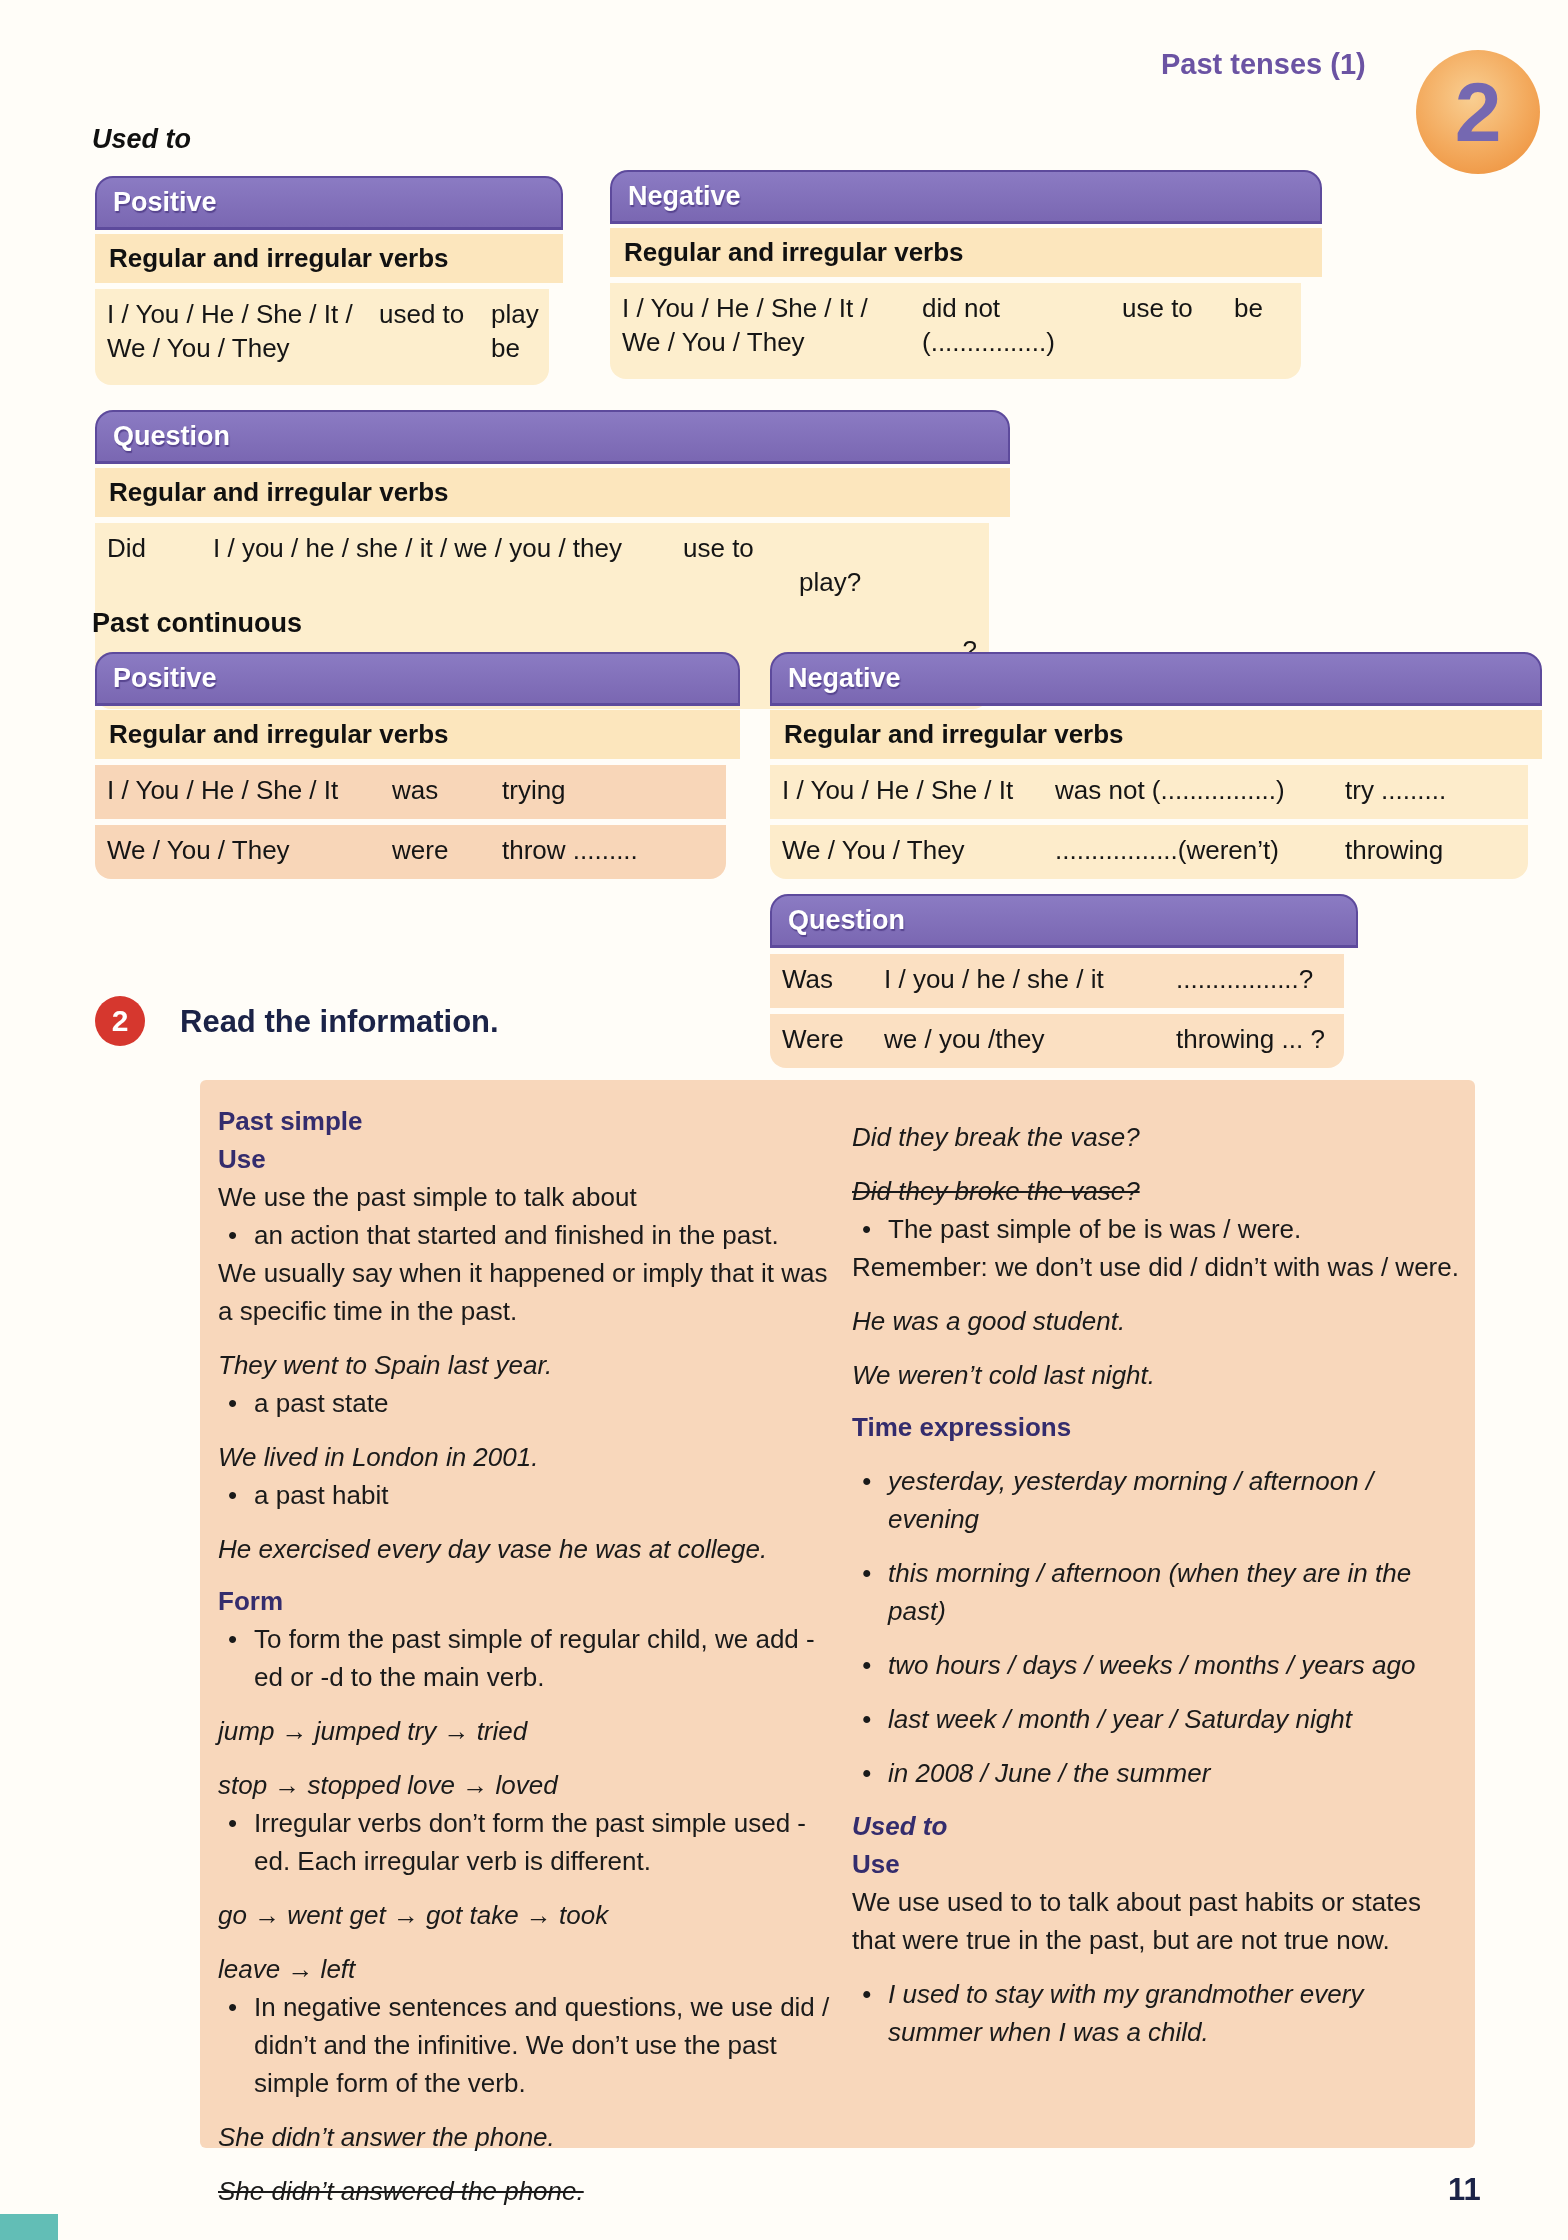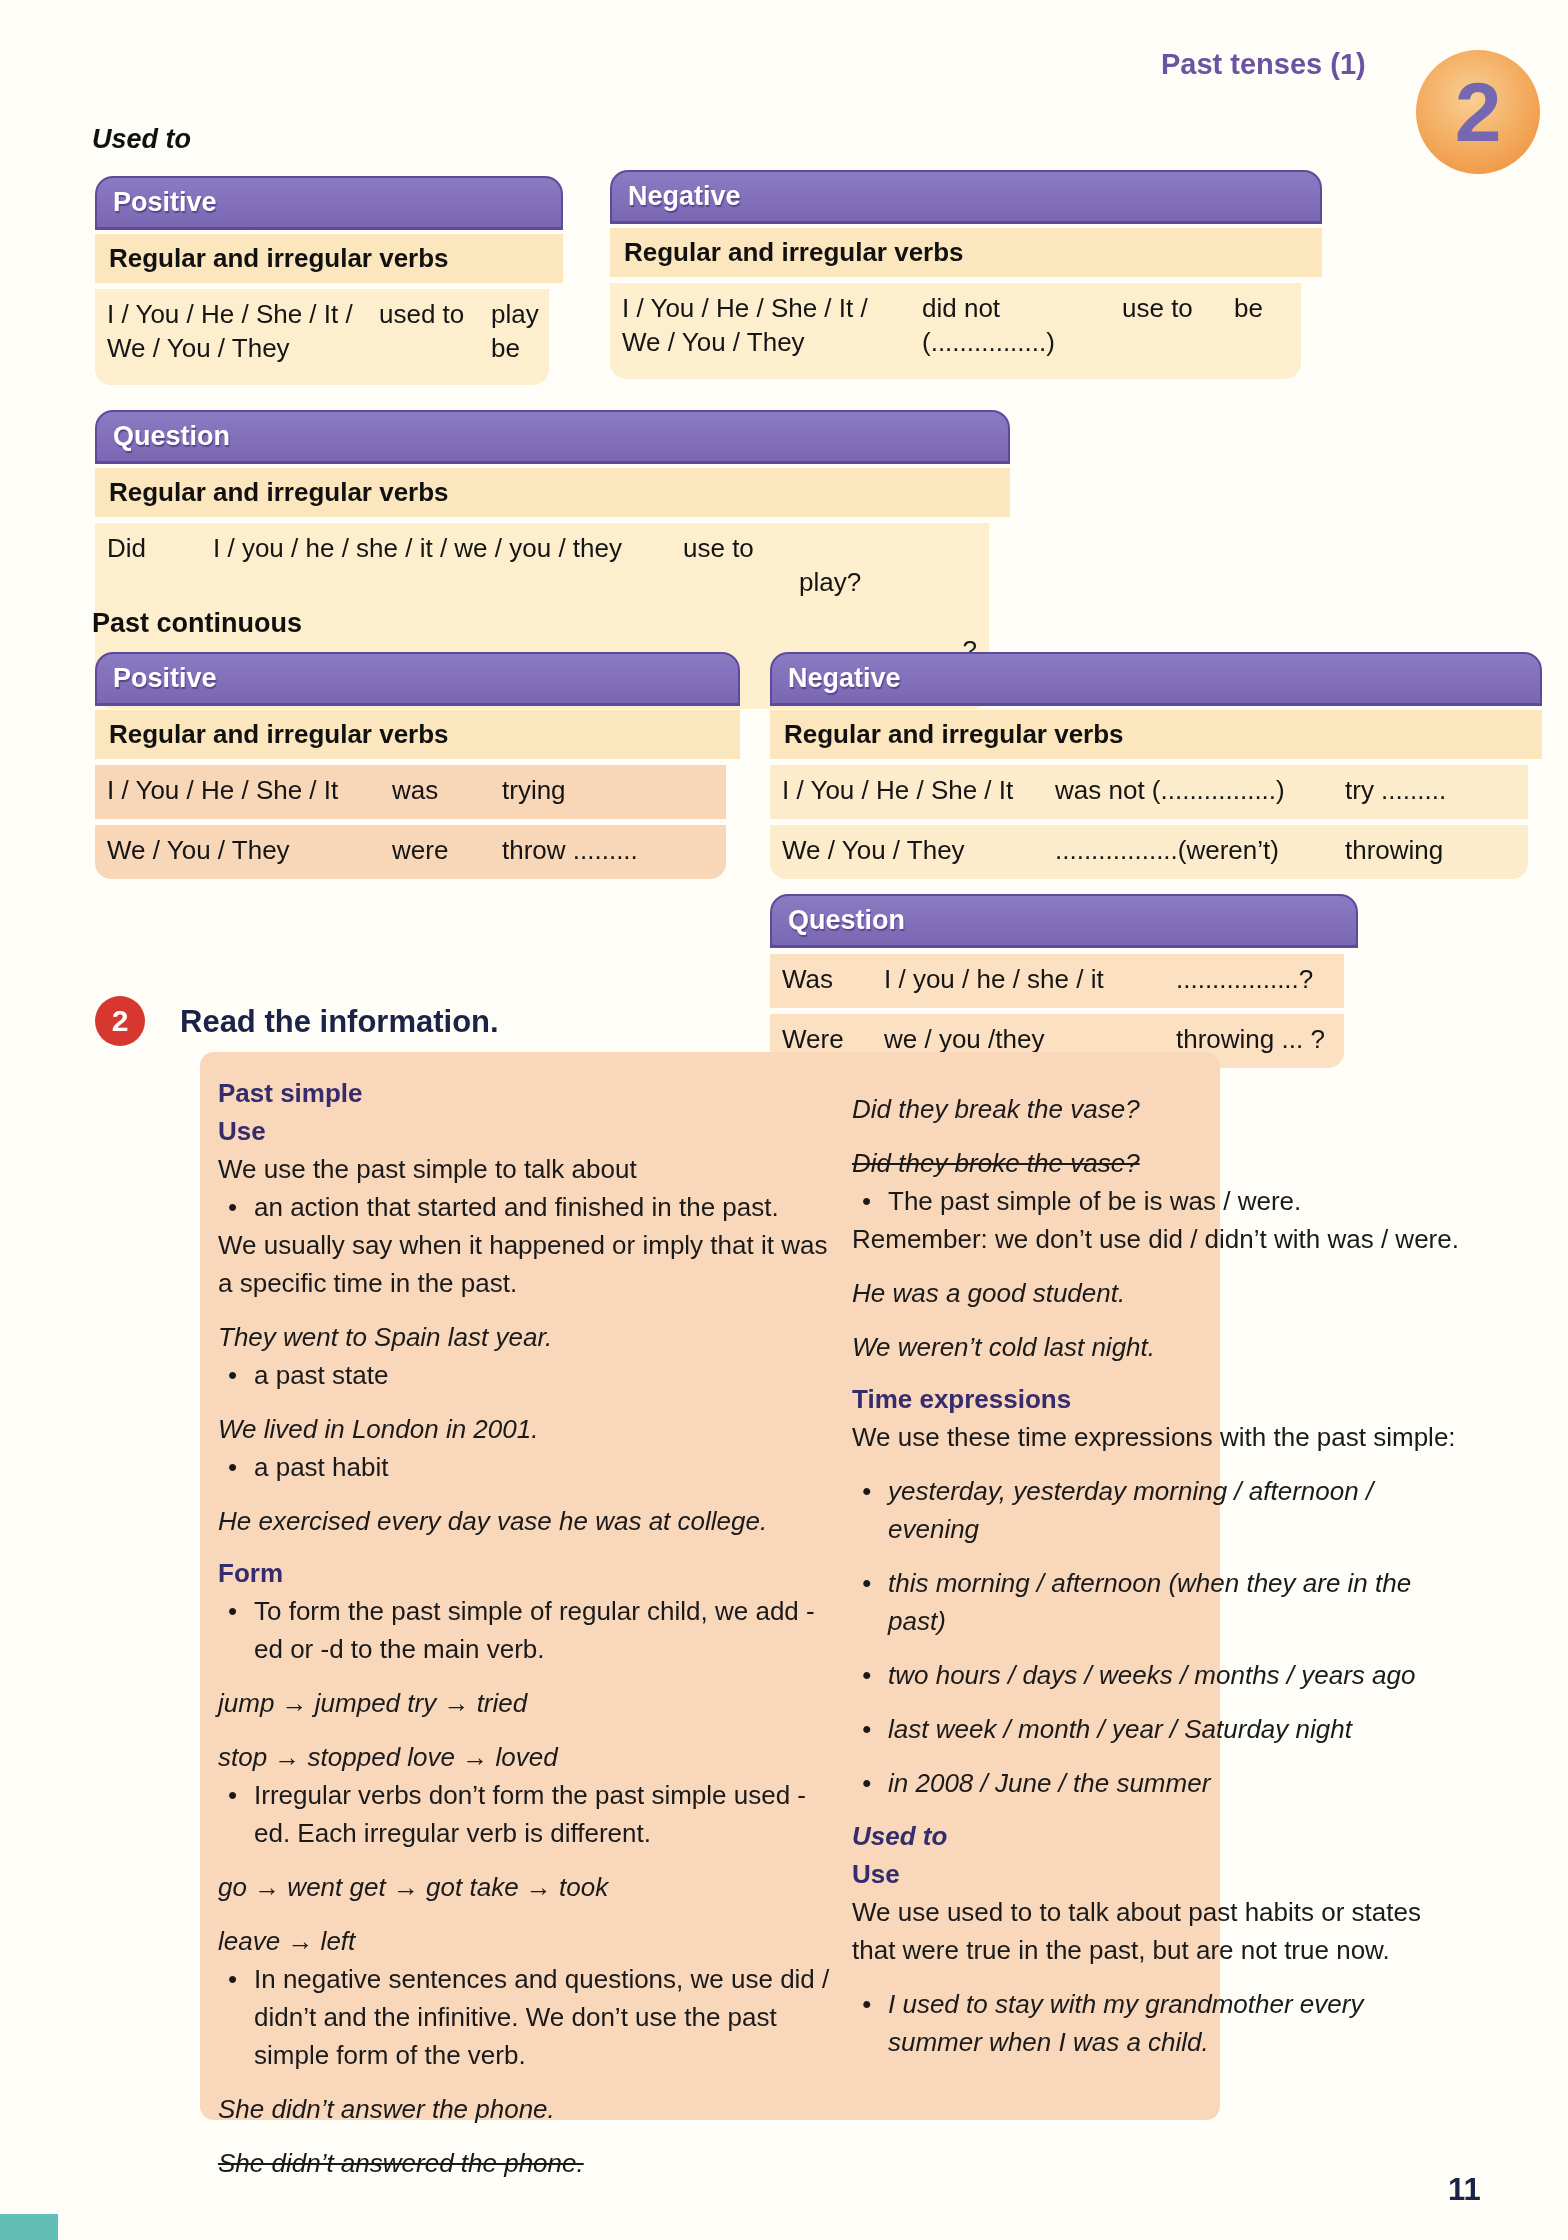--- a/index.html
+++ b/index.html
@@ -38,22 +38,22 @@
   .grow.last .gcell:last-child{border-bottom-right-radius:16px;}
   .qline2{text-align:right;}
 
   
   .ex-badge{position:absolute;left:95px;top:996px;width:50px;height:50px;border-radius:50%;
         background:#d6372e;display:flex;align-items:center;justify-content:center;}
   .ex-badge span{color:#fff;font-weight:700;font-size:30px;}
   .ex-instruction{position:absolute;left:180px;top:1004px;font-size:31px;font-weight:700;color:#1b2347;}
 
   
-  .infobox{position:absolute;left:200px;top:1052px;width:1020px;height:1068px;
-        background:#f8d7bb;border-radius:14px;}
+  .infobox{position:absolute;left:200px;top:1080px;width:1275px;height:1068px;
+        background:#f8d7bb;border-radius:6px;}
   .col{position:absolute;top:22px;}
   .col-left{left:18px;width:622px;}
   .col-right{left:652px;width:612px;}
   .blk{font-size:26px;line-height:38px;color:#1a1a1a;}
   .blk.h1,.blk.h2,.blk.h2i{font-weight:700;color:#342c6d;}
   .blk.h2{margin-top:14px;}
   .blk.h2i{margin-top:15px;font-style:italic;}
   .blk.h1 + .blk.h2,.blk.h2i + .blk.h2{margin-top:0;}
   .blk.b,.blk.bi{position:relative;padding-left:36px;}
   .blk.b::before,.blk.bi::before{content:"\2022";position:absolute;left:10px;top:0;}
@@ -189,21 +189,20 @@
         <div class="blk exs">She didn’t answered the phone.</div>
       </div>
     <div class="col col-right">
         <div class="blk ex">Did they break the vase?</div>
         <div class="blk exs">Did they broke the vase?</div>
         <div class="blk b">The past simple of be is was / were.</div>
         <div class="blk p">Remember: we don’t use did / didn’t with was / were.</div>
         <div class="blk ex">He was a good student.</div>
         <div class="blk ex">We weren’t cold last night.</div>
         <div class="blk h2">Time expressions</div>
-        <div class="blk p">We use these time expressions with the past simple:</div>
         <div class="blk bi">yesterday, yesterday morning / afternoon / evening</div>
         <div class="blk bi">this morning / afternoon (when they are in the past)</div>
         <div class="blk bi">two hours / days / weeks / months / years ago</div>
         <div class="blk bi">last week / month / year / Saturday night</div>
         <div class="blk bi">in 2008 / June / the summer</div>
         <div class="blk h2i">Used to</div>
         <div class="blk h2">Use</div>
         <div class="blk p">We use used to to talk about past habits or states that were true in the past, but are not true now.</div>
         <div class="blk bi">I used to stay with my grandmother every summer when I was a child.</div>
       </div>

